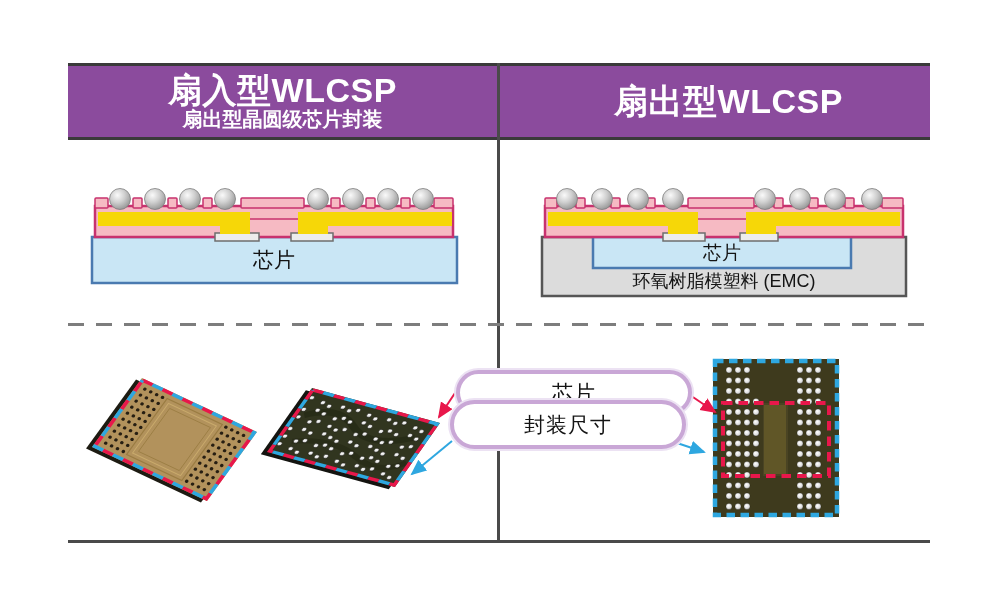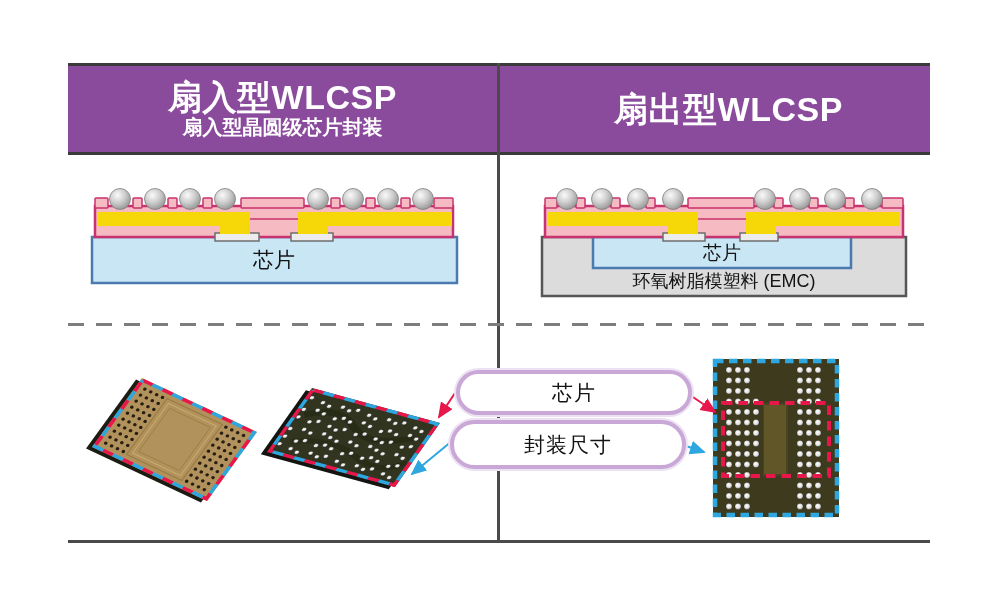--- a/index.html
+++ b/index.html
@@ -12,21 +12,21 @@
   
   .vdivider { left:497px; top:63px; width:3px; height:480px; background:#4a4a4a; }
   .hdash {
     left:68px; top:323px; width:862px; height:3px;
     background:repeating-linear-gradient(90deg,#7d7d7d 0 16px,transparent 16px 28px);
   }
   .bottomline { left:68px; top:540px; width:862px; height:3px; background:#4a4a4a; }
 
   
   .header {
-    box-sizing:border-box; height:92px; top:63px;
+    box-sizing:border-box; height:77px; top:63px;
     background:var(--purple,#8b4b9d);
     border-top:3px solid #3a3a3a; border-bottom:3px solid #3a3a3a;
     color:#fff; display:flex; flex-direction:column; justify-content:center;
     align-items:center; gap:2px; text-align:center;
   }
   .header-left  { left:68px;  width:429px; }
   .header-right { left:500px; width:430px;padding-left:27px; }
   .header .title    { font-size:34px; font-weight:bold; line-height:1.02; letter-spacing:.5px; }
   .header .subtitle { font-size:20px; font-weight:bold; line-height:1.05; }
 
@@ -39,34 +39,34 @@
 
   
   .pill {
     position:absolute; background:#fff;
     border:4px solid var(--lav,#c9a7d6); border-radius:26px;
     box-shadow:0 0 0 2px #ece2f3;
     display:flex; align-items:center; justify-content:center;
     font-size:21px; color:#141414; letter-spacing:1px;
   }
   .pill-chip { left:456px; top:370px; width:228px; height:37px; }
-  .pill-pkg  { left:450px; top:420px; width:228px; height:41px; }
+  .pill-pkg  { left:450px; top:400px; width:228px; height:41px; }
 </style>
 </head>
 <body>
 
 <div class="canvas" style="--purple: #8b4b9d; --lav: #c9a7d6;">
 
   <div class="abs vdivider"></div>
   <div class="abs hdash"></div>
   <div class="abs bottomline"></div>
 
   <div class="abs header header-left">
     <div class="title">扇入型WLCSP</div>
-    <div class="subtitle">扇入型晶圆级芯片封装</div>
+    <div class="subtitle">扇出型晶圆级芯片封装</div>
   </div>
   <div class="abs header header-right">
     <div class="title">扇出型WLCSP</div>
   </div>
 
   <svg class="layer xsec" style="left:90px;top:186px;width:370px;height:100px" viewBox="0 0 370 100">
     <defs>
       <radialGradient id="ballGrad" cx="0.38" cy="0.32" r="0.78">
         <stop offset="0" stop-color="#fafafa"></stop>
         <stop offset="0.45" stop-color="#cfcfcf"></stop>

